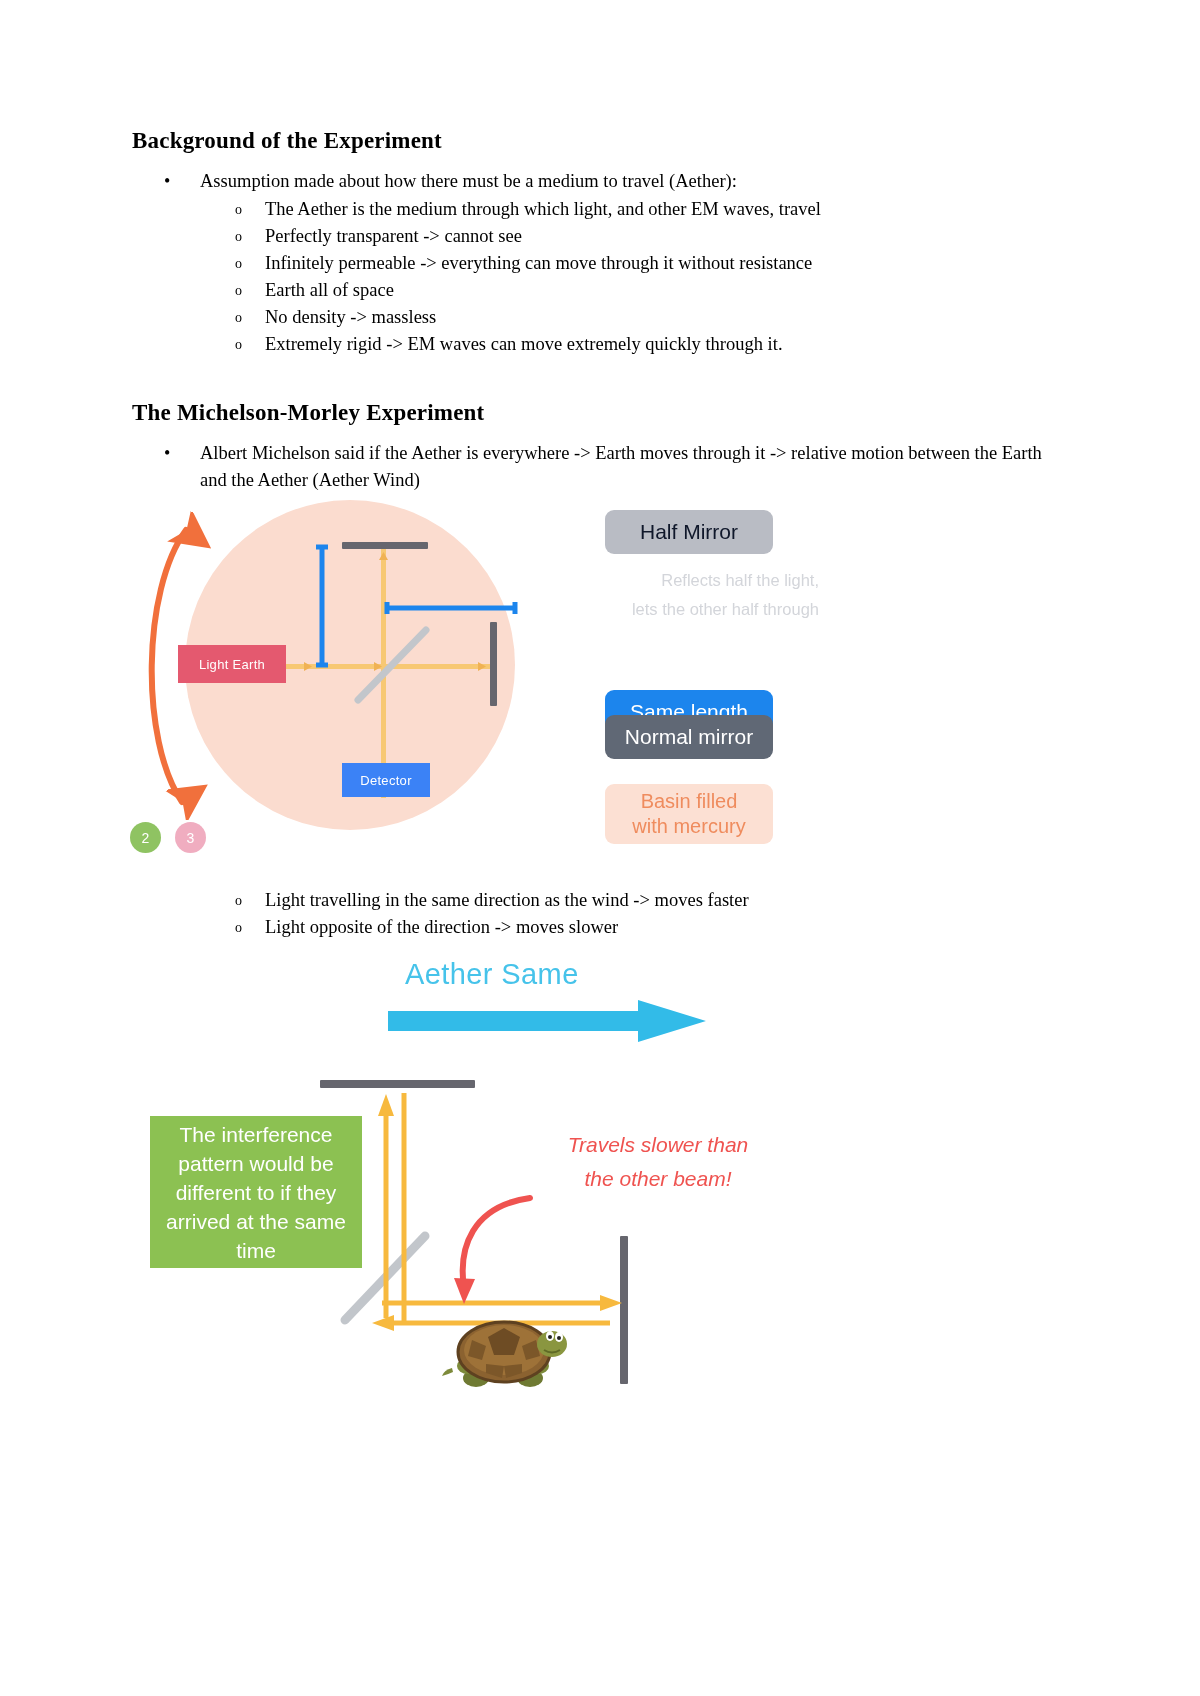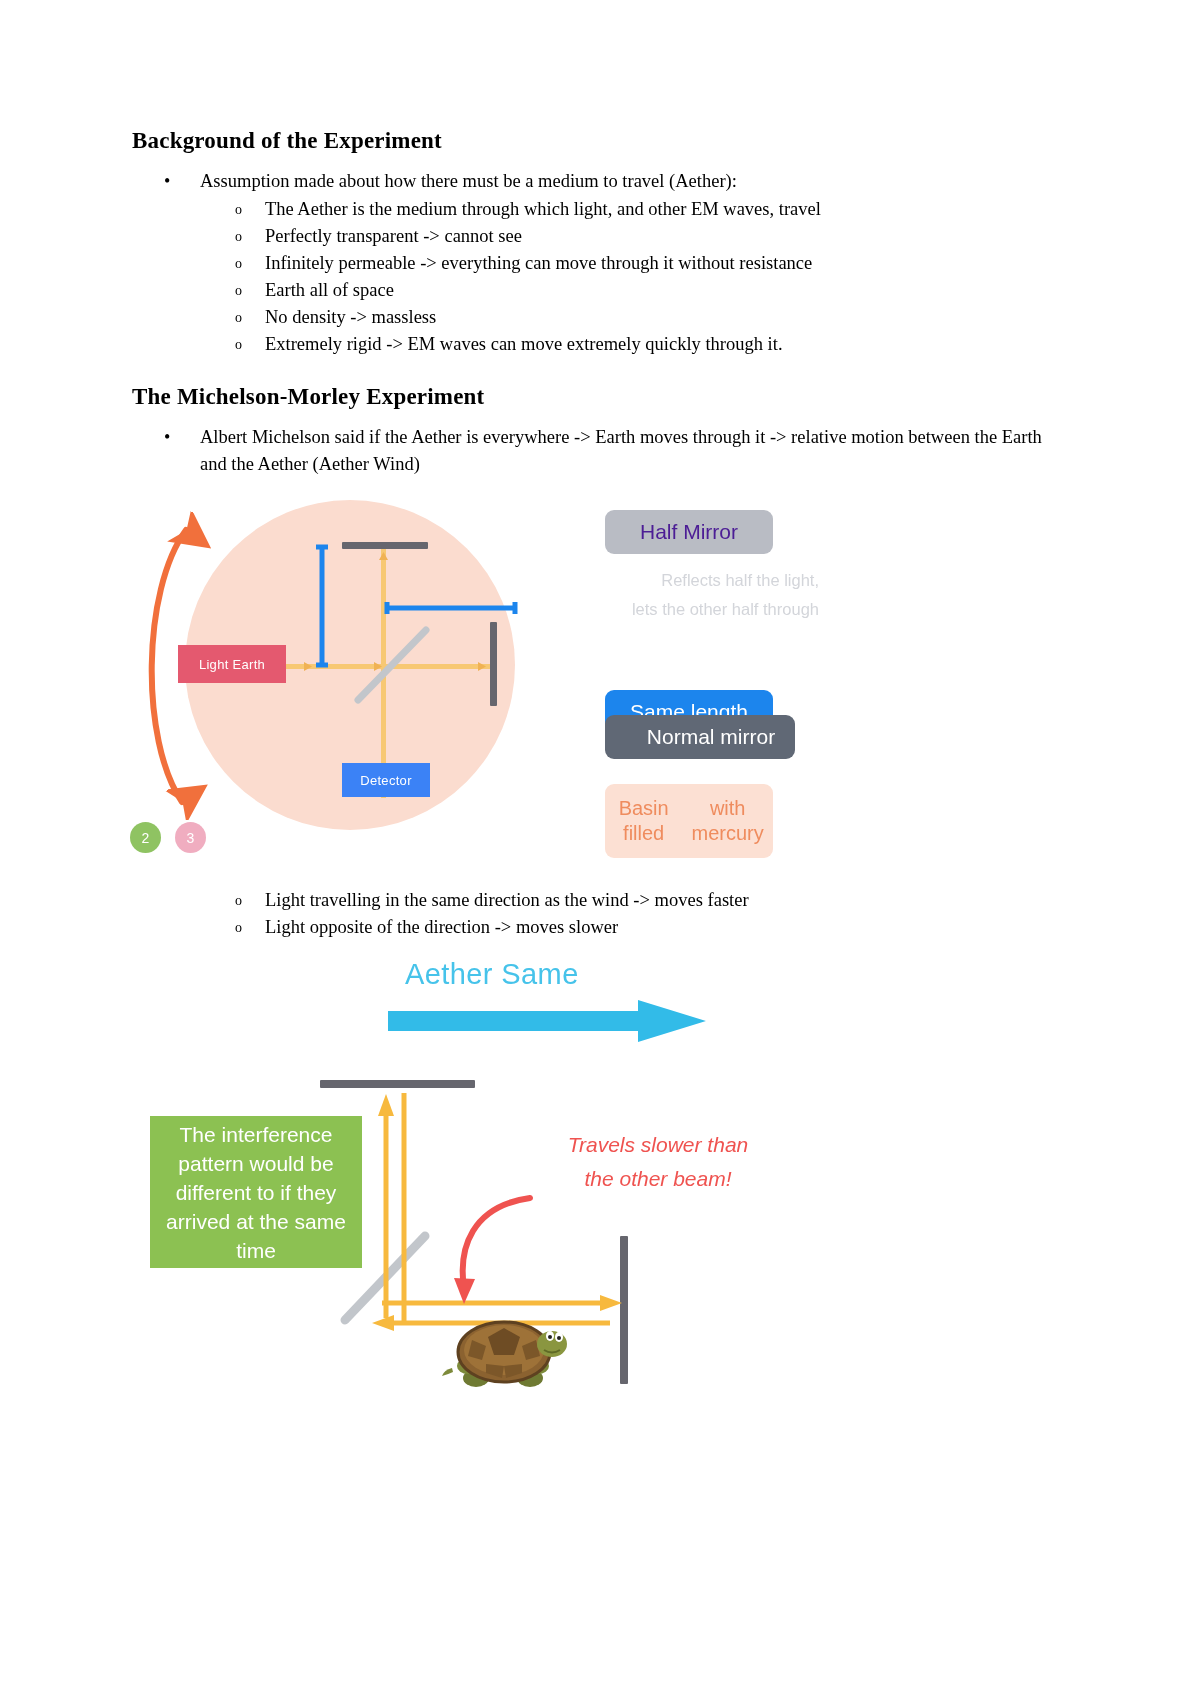--- a/index.html
+++ b/index.html
@@ -32,21 +32,21 @@
 
   h2.heading {
     font-family: "Liberation Serif", "DejaVu Serif", serif;
     font-weight: bold;
     font-size: 23px;
     letter-spacing: 0.2px;
     margin: 0 0 14px 0;
     color: #000;
   }
   h2.heading.second {
-    margin-top: 26px;
+    margin-top: 42px;
   }
 
   ul.lvl1 {
     list-style: none;
     margin: 0;
     padding: 0;
   }
   ul.lvl1 > li {
     position: relative;
     padding-left: 68px;
@@ -219,21 +219,21 @@
     display: flex;
     align-items: center;
     justify-content: center;
     text-align: center;
   }
   .leg-half {
     position: absolute;
     left: 0px; top: 0px;
     width: 168px; height: 44px;
     background: #b9bcc4;
-    color: #4c1d95;
+    color: #0f172a;
     font-size: 21px;
   }
   .leg-note {
     position: absolute;
     left: -18px; top: 56px;
     width: 232px;
     color: #d3d5da;
     font-family: "Liberation Sans", sans-serif;
     font-size: 16.5px;
     line-height: 29px;
@@ -248,30 +248,30 @@
     font-size: 21px;
     margin-top: 44px;
   }
   .leg-normal {
     position: absolute;
     left: 0px; top: 205px;
     width: 168px; height: 44px;
     background: #606875;
     color: #ffffff;
     font-size: 21px;
-    padding-left: 22px;
   }
   .leg-basin {
     position: absolute;
     left: 0px; top: 274px;
-    width: 168px; height: 74px;
+    width: 168px; height: 60px;
     background: #fce0d3;
     color: #ef8c5e;
     font-size: 20px;
     line-height: 25px;
+    flex-direction: column;
   }
 
   
   .diagram2 {
     position: absolute;
     left: 120px;
     top: 948px;
     width: 800px;
     height: 470px;
   }

